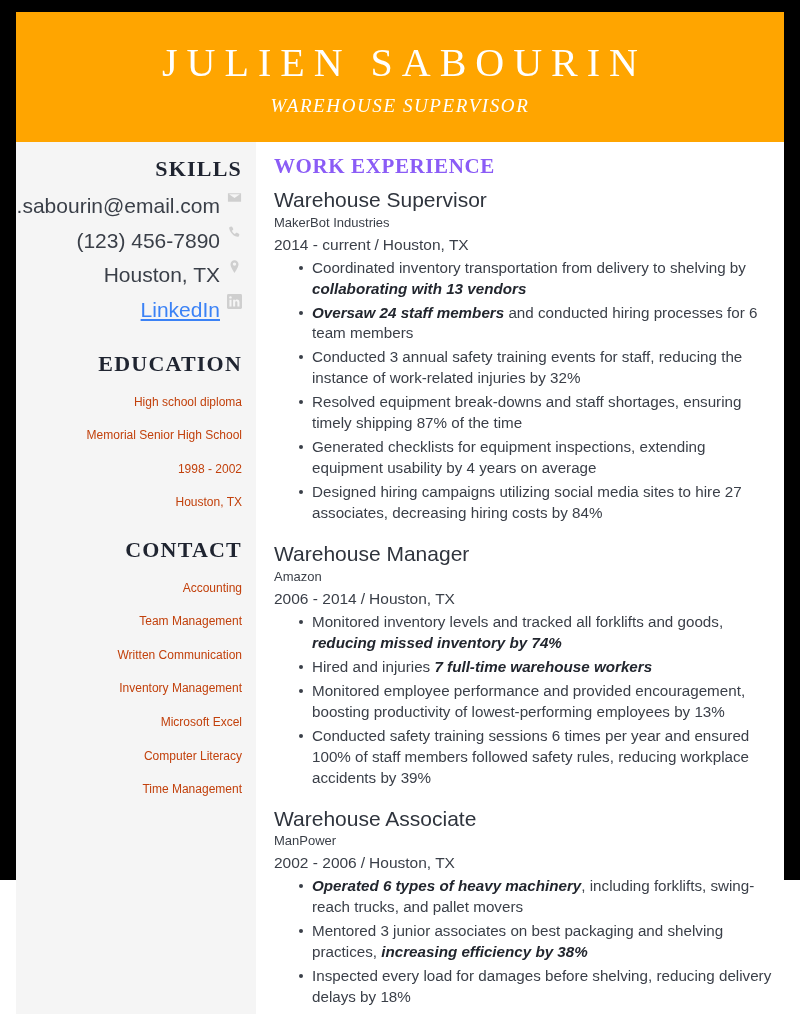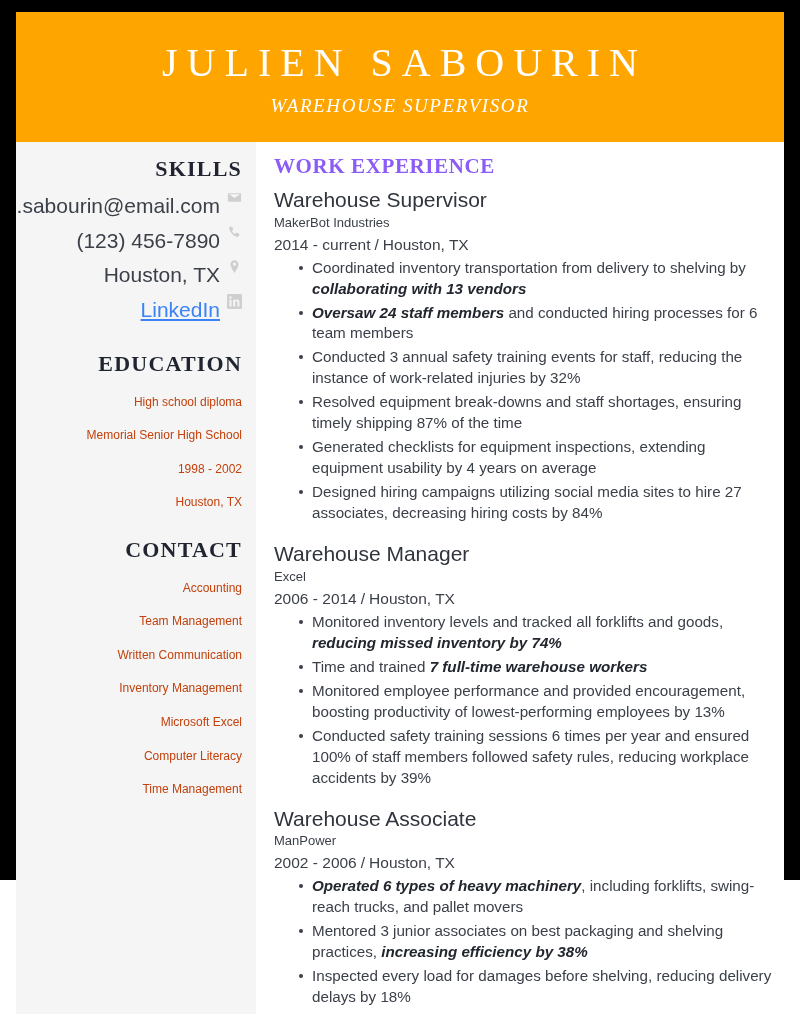--- a/index.html
+++ b/index.html
@@ -277,25 +277,25 @@
                 <li><span>Coordinated inventory transportation from delivery to shelving by </span><span class="em">collaborating with 13 vendors</span></li>
                 <li><span class="em">Oversaw 24 staff members</span><span> and conducted hiring processes for 6 team members</span></li>
                 <li><span>Conducted 3 annual safety training events for staff, reducing the instance of work-related injuries by 32%</span></li>
                 <li><span>Resolved equipment break-downs and staff shortages, ensuring timely shipping 87% of the time</span></li>
                 <li><span>Generated checklists for equipment inspections, extending equipment usability by 4 years on average</span></li>
                 <li><span>Designed hiring campaigns utilizing social media sites to hire 27 associates, decreasing hiring costs by 84%</span></li>
               </ul>
             </div>
             <div class="job">
               <div class="job-title">Warehouse Manager</div>
-              <div class="job-company">Excel</div>
+              <div class="job-company">Amazon</div>
               <div class="job-meta"><span>2006 - 2014</span><span class="sep">/</span><span>Houston, TX</span></div>
               <ul class="bullets">
                 <li><span>Monitored inventory levels and tracked all forklifts and goods, </span><span class="em">reducing missed inventory by 74%</span></li>
-                <li><span>Time and trained </span><span class="em">7 full-time warehouse workers</span></li>
+                <li><span>Hired and injuries </span><span class="em">7 full-time warehouse workers</span></li>
                 <li><span>Monitored employee performance and provided encouragement, boosting productivity of lowest-performing employees by 13%</span></li>
                 <li><span>Conducted safety training sessions 6 times per year and ensured 100% of staff members followed safety rules, reducing workplace accidents by 39%</span></li>
               </ul>
             </div>
             <div class="job">
               <div class="job-title">Warehouse Associate</div>
               <div class="job-company">ManPower</div>
               <div class="job-meta"><span>2002 - 2006</span><span class="sep">/</span><span>Houston, TX</span></div>
               <ul class="bullets">
                 <li><span class="em">Operated 6 types of heavy machinery</span><span>, including forklifts, swing-reach trucks, and pallet movers</span></li>

